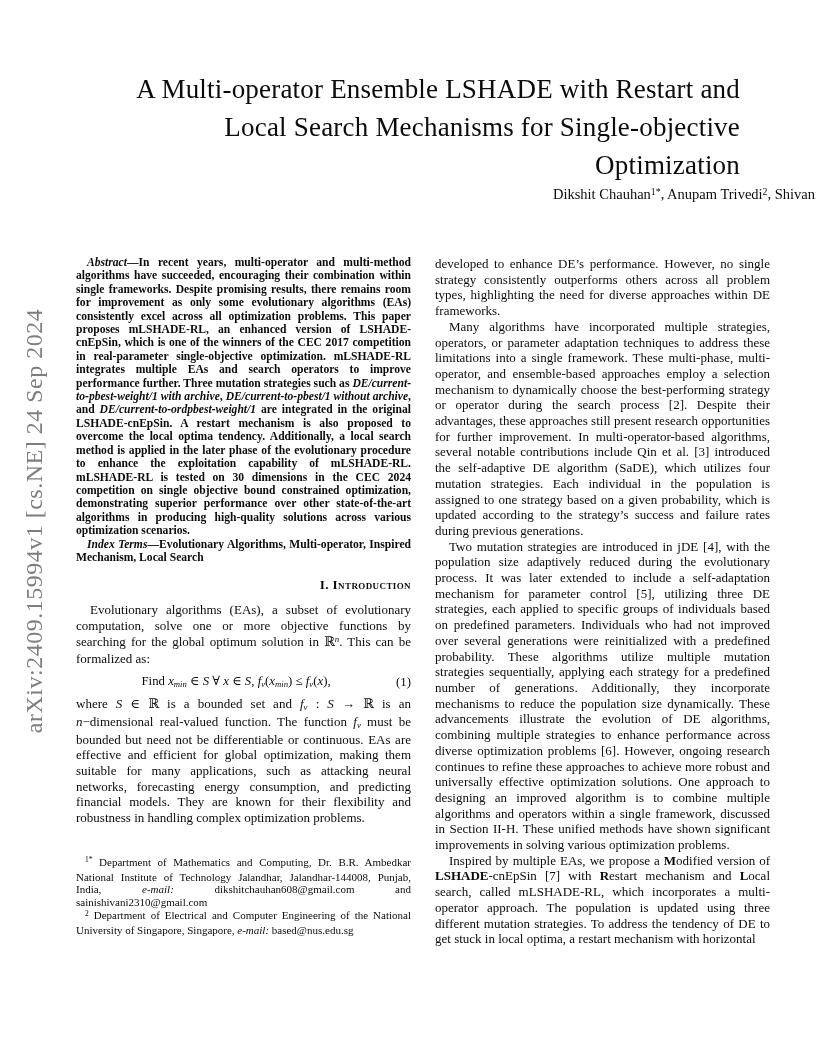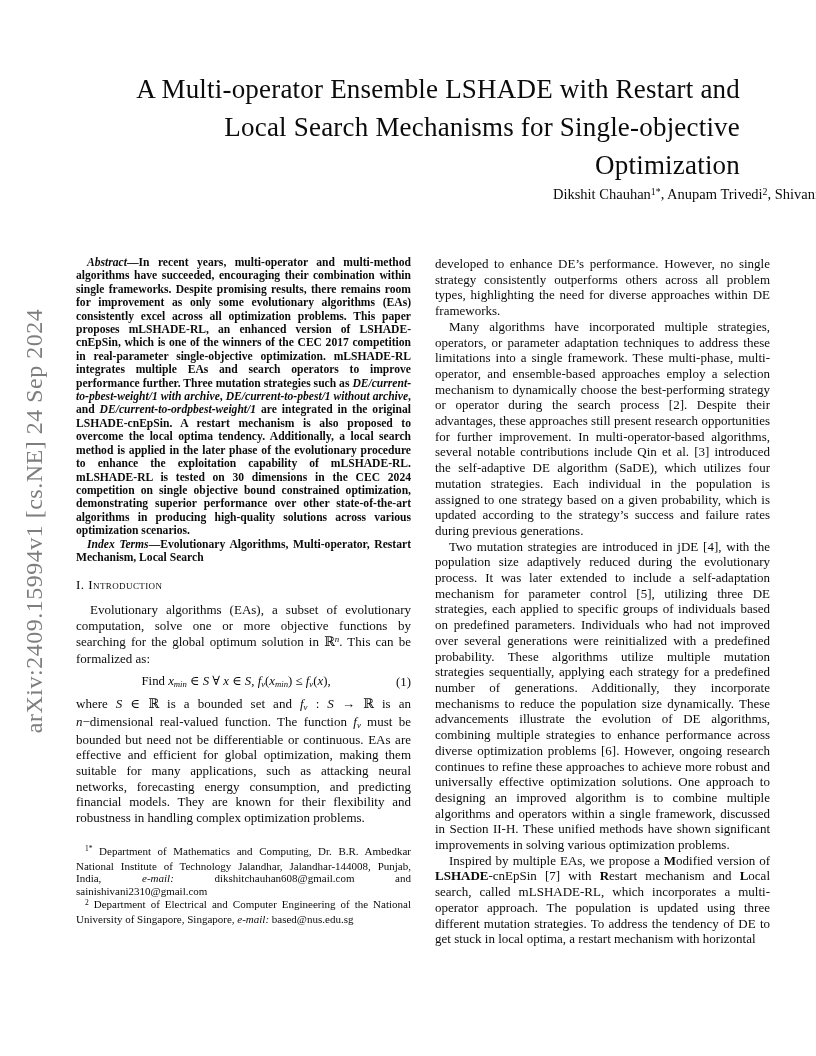--- a/index.html
+++ b/index.html
@@ -23,32 +23,32 @@
   .columns{
     position:absolute;top:256px;left:76px;width:694px;
     display:flex;gap:24px;
   }
   .col{width:335px;}
   p{margin:0;text-align:justify;hyphens:auto;-webkit-hyphens:auto;}
   .abstract{
     font-size:11.6px;line-height:13.4px;font-weight:bold;text-indent:11px;
   }
   .section-heading{
-    margin:13px 0 9px 0;text-align:left;font-size:13.2px;font-weight:400;
+    margin:13px 0 9px 0;text-align:right;font-size:13.2px;font-weight:700;
     font-variant:small-caps;letter-spacing:0.4px;
   }
   .body-text{font-size:13px;line-height:15.7px;}
   .indent{text-indent:14px;}
   .equation{
     display:flex;align-items:center;margin:7px 0 6px 0;
     font-size:12.8px;line-height:15px;
   }
   .eq-body{flex:1;text-align:center;}
   .eq-number{text-align:right;}
-  .footnotes{margin-top:19px;}
+  .footnotes{margin-top:30px;}
   .footnote{font-size:11px;line-height:12.8px;text-indent:9px;}
   
   .seg-b{font-weight:bold;}
   .seg-i{font-style:italic;}
   .seg-bi{font-weight:bold;font-style:italic;}
   .seg-cal{font-style:italic;}
   .seg-sup{font-size:0.68em;position:relative;top:-0.45em;font-style:normal;}
   .seg-isup{font-size:0.68em;position:relative;top:-0.45em;font-style:italic;}
   .seg-isub{font-size:0.68em;position:relative;top:0.22em;font-style:italic;}
 </style>
@@ -59,21 +59,21 @@
 
 <header class="title-block">
   <h1 class="paper-title">A Multi-operator Ensemble LSHADE with Restart and Local Search Mechanisms for Single-objective Optimization</h1>
   <div class="authors"><span>Dikshit Chauhan</span><span class="seg-sup">1*</span><span>, Anupam Trivedi</span><span class="seg-sup">2</span><span>, Shivani</span><span class="seg-sup">1</span></div>
 </header>
 
 <main class="columns">
 
   <section class="col">
     <p class="abstract"><span class="seg-bi">Abstract</span><span class="seg-b">—In recent years, multi-operator and multi-method algorithms have succeeded, encouraging their combination within single frameworks. Despite promising results, there remains room for improvement as only some evolutionary algorithms (EAs) consistently excel across all optimization problems. This paper proposes mLSHADE-RL, an enhanced version of LSHADE-cnEpSin, which is one of the winners of the CEC 2017 competition in real-parameter single-objective optimization. mLSHADE-RL integrates multiple EAs and search operators to improve performance further. Three mutation strategies such as </span><span class="seg-bi">DE/current-to-pbest-weight/1 with archive</span><span class="seg-b">, </span><span class="seg-bi">DE/current-to-pbest/1 without archive</span><span class="seg-b">, and </span><span class="seg-bi">DE/current-to-ordpbest-weight/1</span><span class="seg-b"> are integrated in the original LSHADE-cnEpSin. A restart mechanism is also proposed to overcome the local optima tendency. Additionally, a local search method is applied in the later phase of the evolutionary procedure to enhance the exploitation capability of mLSHADE-RL. mLSHADE-RL is tested on 30 dimensions in the CEC 2024 competition on single objective bound constrained optimization, demonstrating superior performance over other state-of-the-art algorithms in producing high-quality solutions across various optimization scenarios.</span></p>
-    <p class="abstract"><span class="seg-bi">Index Terms</span><span class="seg-b">—Evolutionary Algorithms, Multi-operator, Restart Mechanism, Local Search</span></p>
+    <p class="abstract"><span class="seg-bi">Index Terms</span><span class="seg-b">—Evolutionary Algorithms, Multi-operator, Inspired Mechanism, Local Search</span></p>
 
     <h2 class="section-heading">I. Introduction</h2>
 
     <p class="body-text indent"><span>Evolutionary algorithms (EAs), a subset of evolutionary computation, solve one or more objective functions by searching for the global optimum solution in </span><span>ℝ</span><span class="seg-isup">n</span><span>. This can be formalized as:</span></p>
 
     <div class="equation">
       <span class="eq-body"><span>Find </span><span class="seg-i">x</span><span class="seg-isub">min</span><span> ∈ </span><span class="seg-cal">S</span><span> ∀ </span><span class="seg-i">x</span><span> ∈ </span><span class="seg-cal">S</span><span>, </span><span class="seg-i">f</span><span class="seg-isub">v</span><span>(</span><span class="seg-i">x</span><span class="seg-isub">min</span><span>) ≤ </span><span class="seg-i">f</span><span class="seg-isub">v</span><span>(</span><span class="seg-i">x</span><span>),</span></span>
       <span class="eq-number">(1)</span>
     </div>
 

